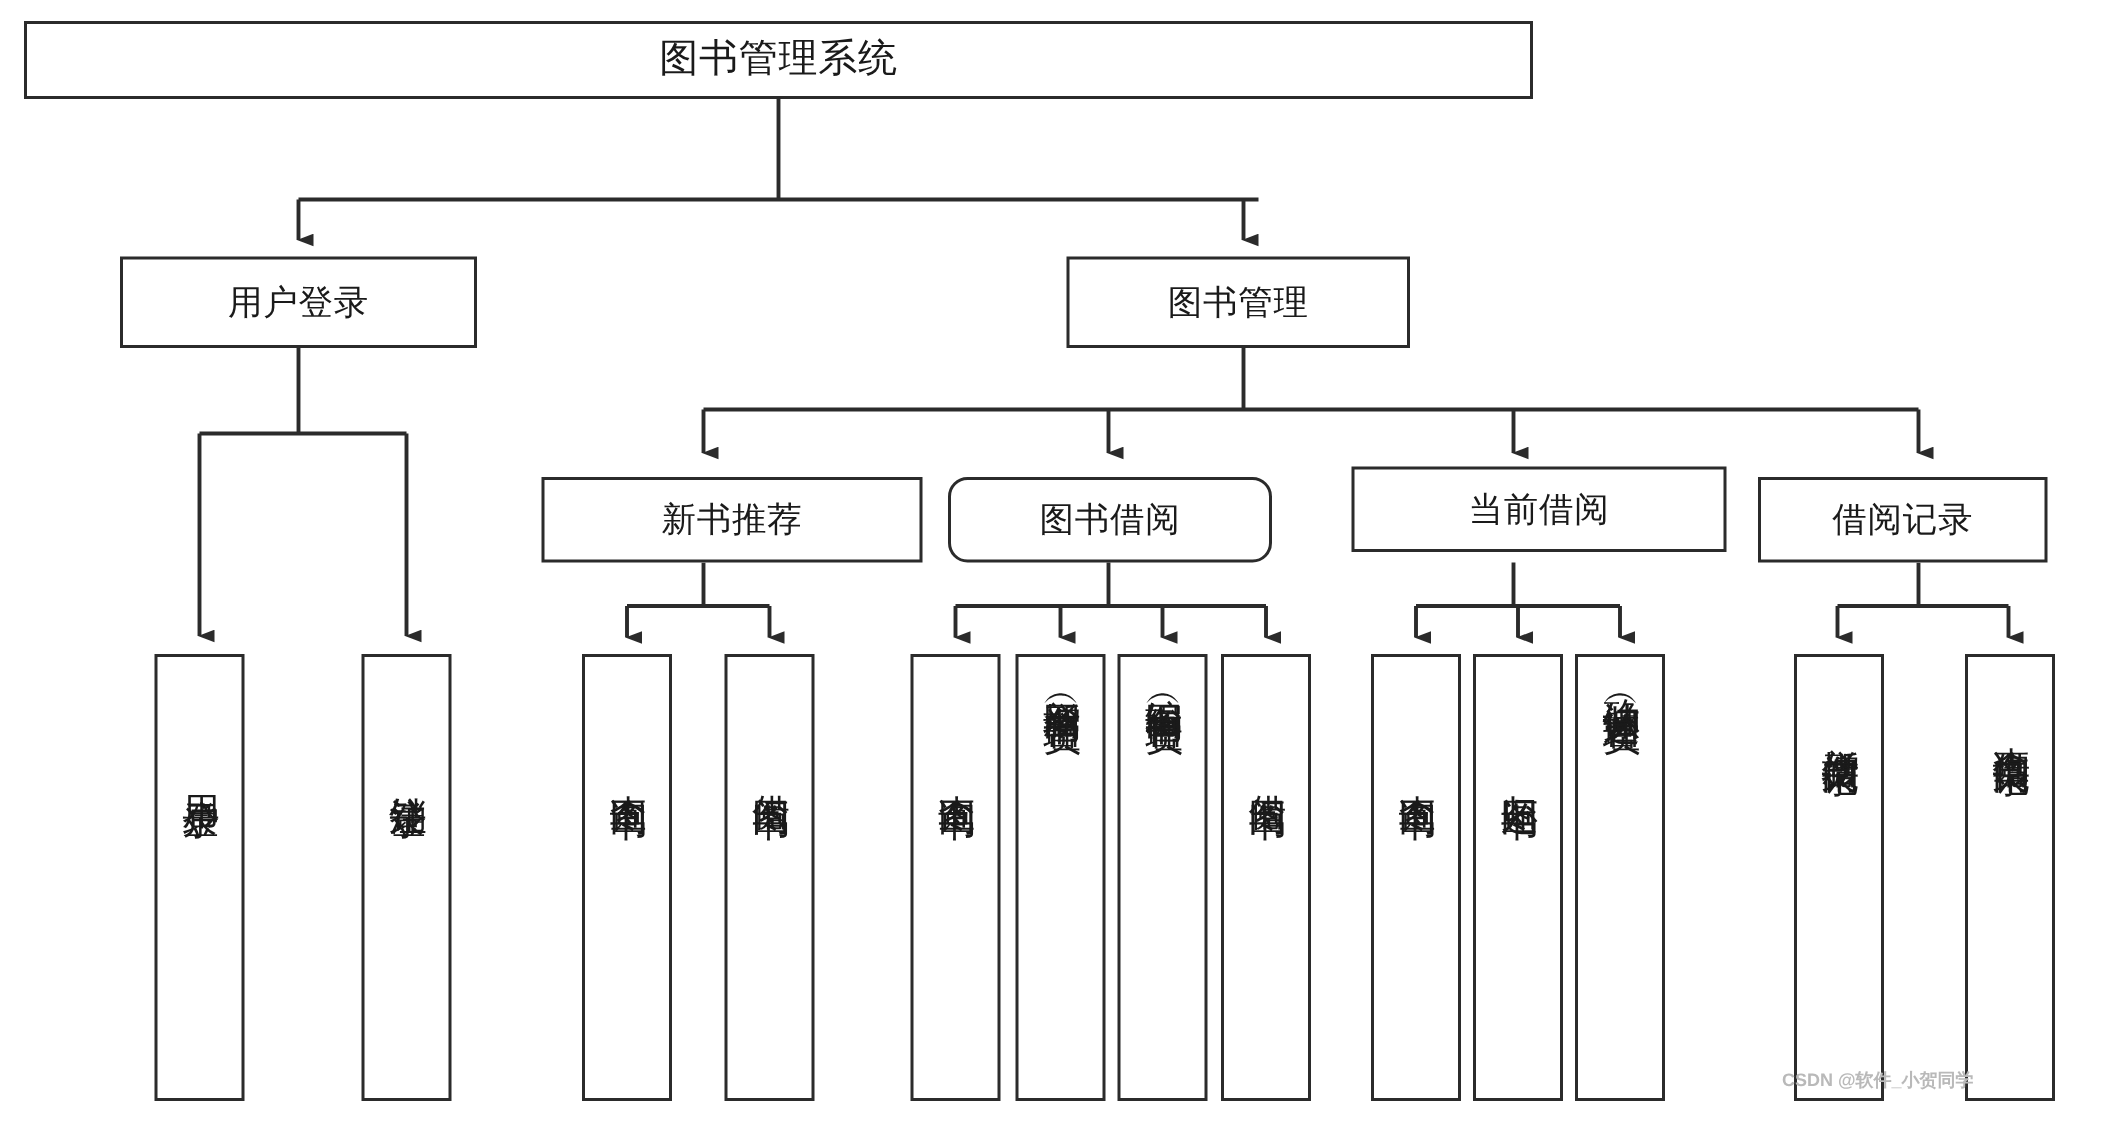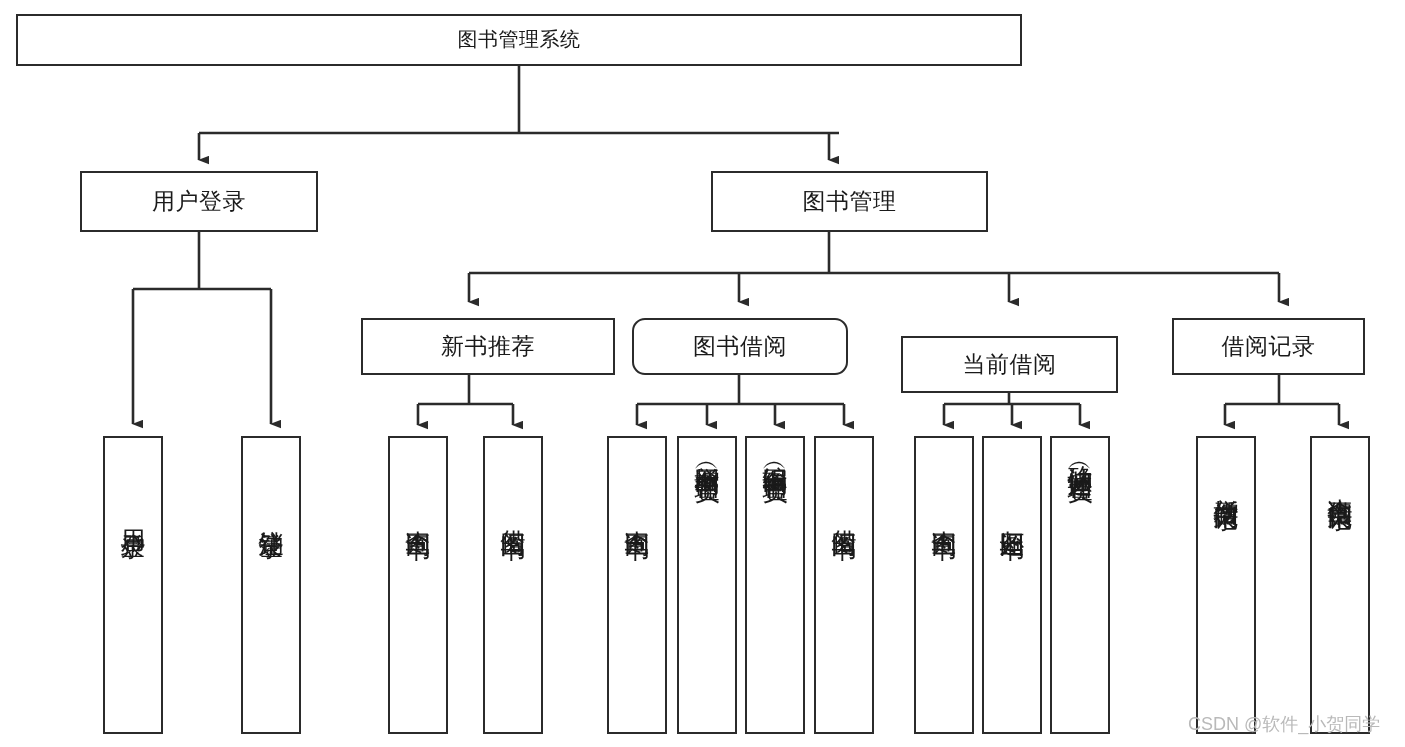--- a/index.html
+++ b/index.html
@@ -30,42 +30,43 @@
     line-height:1.18;
     white-space:nowrap;
     color:#1a1a1a;
   }
   
   .node.h .lbl{
     writing-mode:horizontal-tb;
     font-size:23px;
     letter-spacing:.5px;
   }
-  .node.root .lbl{font-size:20px;}
+  .node.root .lbl{font-size:26px;font-family:Liberation Mono, monospace;}
   
   .node.v{
     align-items:flex-start;
     padding-top:10px;
   }
   .node.v .lbl{
     writing-mode:vertical-rl;
     text-orientation:upright;
     font-size:25px;
     line-height:1;
     letter-spacing:2px;
     white-space:nowrap;
   }
   .watermark{
     position:absolute;
     left:1188px;top:712px;
-    font-size:18px;
+    font-size:12px;
     color:#b9b9b9;
     white-space:nowrap;
     z-index:3;
     font-family:"Liberation Sans","DejaVu Sans",sans-serif;
+    font-weight:bold;
   }
 </style>
 </head>
 <body>
 
 <div id="diagram">
 
   <svg id="wires" viewBox="0 0 1405 747" width="1405" height="747" aria-hidden="true">
     <defs>
       <marker id="arw" markerWidth="9" markerHeight="11" refX="4.2" refY="10" orient="auto" markerUnits="userSpaceOnUse">
@@ -116,31 +117,31 @@
     </g>
   </svg>
 
   <div class="node h root" style="left:16px;top:14px;width:1006px;height:52px;">
     <span class="lbl">图书管理系统</span>
   </div>
 
   <div class="node h" style="left:80px;top:171px;width:238px;height:61px;">
     <span class="lbl">用户登录</span>
   </div>
-  <div class="node h" style="left:711px;top:171px;width:277px;height:61px;">
+  <div class="node h" style="left:711px;top:171px;width:229px;height:61px;">
     <span class="lbl">图书管理</span>
   </div>
 
   <div class="node h" style="left:361px;top:318px;width:254px;height:57px;">
     <span class="lbl">新书推荐</span>
   </div>
   <div class="node h" style="left:632px;top:318px;width:216px;height:57px;border-radius:13px;">
     <span class="lbl">图书借阅</span>
   </div>
-  <div class="node h" style="left:901px;top:336px;width:217px;height:57px;">
+  <div class="node h" style="left:901px;top:311px;width:250px;height:57px;">
     <span class="lbl">当前借阅</span>
   </div>
   <div class="node h" style="left:1172px;top:318px;width:193px;height:57px;justify-content:center;">
     <span class="lbl">借阅记录</span>
   </div>
 
   <div class="node v" style="left:103px;top:436px;width:60px;height:298px;padding-top:72px;">
     <span class="lbl">用户登录</span>
   </div>
   <div class="node v" style="left:241px;top:436px;width:60px;height:298px;padding-top:72px;">

